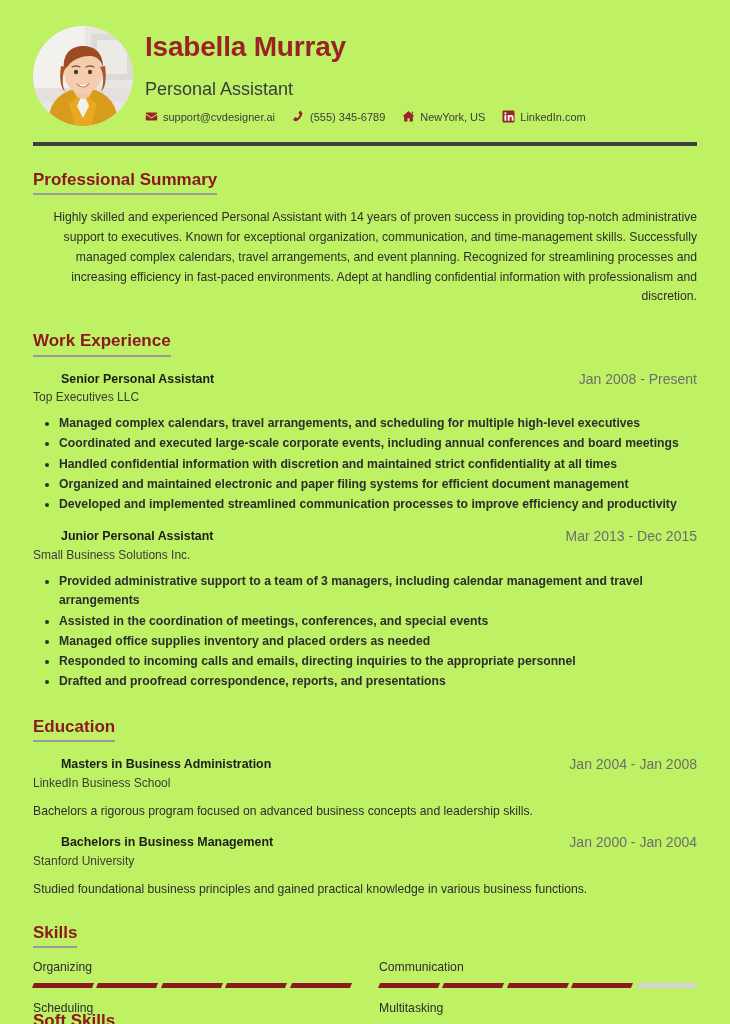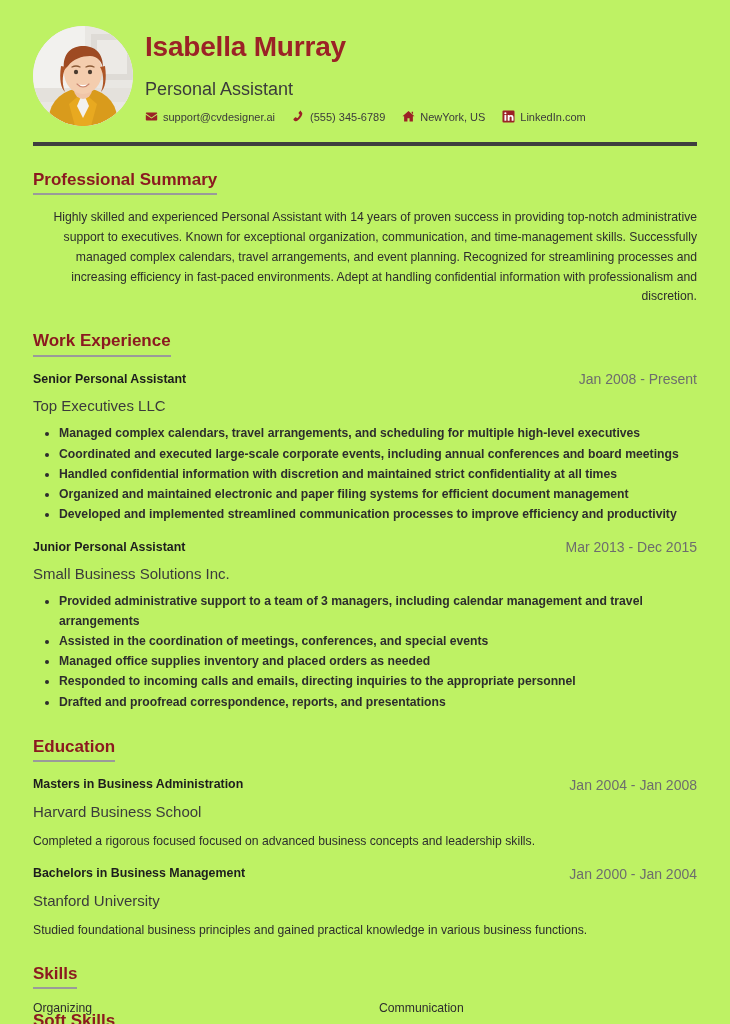--- a/index.html
+++ b/index.html
@@ -118,41 +118,42 @@
     text-align: right;
   }
 
   
   .entry { margin-top: 14px; }
   .entry:first-of-type { margin-top: 15px; }
 
   .entry-head {
     display: flex;
     justify-content: space-between;
-    align-items: flex-end;
+    align-items: flex-start;
+    margin-left: 28px;
   }
 
   .entry-role {
     font-size: 12.4px;
     font-weight: bold;
     color: #1d1d1d;
     line-height: 1.35;
   }
 
   .entry-date {
     font-size: 14px;
     color: #6d6d6d;
     white-space: nowrap;
     padding-left: 14px;
   }
 
   .entry-org {
-    font-size: 15px;
+    font-size: 12px;
     color: #3b3b3b;
-    margin-top: 8px;
+    margin-top: 2px;
     line-height: 1.4;
   }
 
   .bullets {
     margin-top: 8px;
     padding-left: 26px;
     font-weight: bold;
   }
 
   .bullets li {
@@ -343,22 +344,22 @@
   </div>
 
   <div class="section">
     <div class="section-title">Education</div>
 
     <div class="entry">
       <div class="entry-head">
         <div class="entry-role">Masters in Business Administration</div>
         <div class="entry-date">Jan 2004 - Jan 2008</div>
       </div>
-      <div class="entry-org">Harvard Business School</div>
-      <p class="entry-desc">Completed a rigorous focused focused on advanced business concepts and leadership skills.</p>
+      <div class="entry-org">LinkedIn Business School</div>
+      <p class="entry-desc">Bachelors a rigorous program focused on advanced business concepts and leadership skills.</p>
     </div>
 
     <div class="entry">
       <div class="entry-head">
         <div class="entry-role">Bachelors in Business Management</div>
         <div class="entry-date">Jan 2000 - Jan 2004</div>
       </div>
       <div class="entry-org">Stanford University</div>
       <p class="entry-desc">Studied foundational business principles and gained practical knowledge in various business functions.</p>
     </div>

